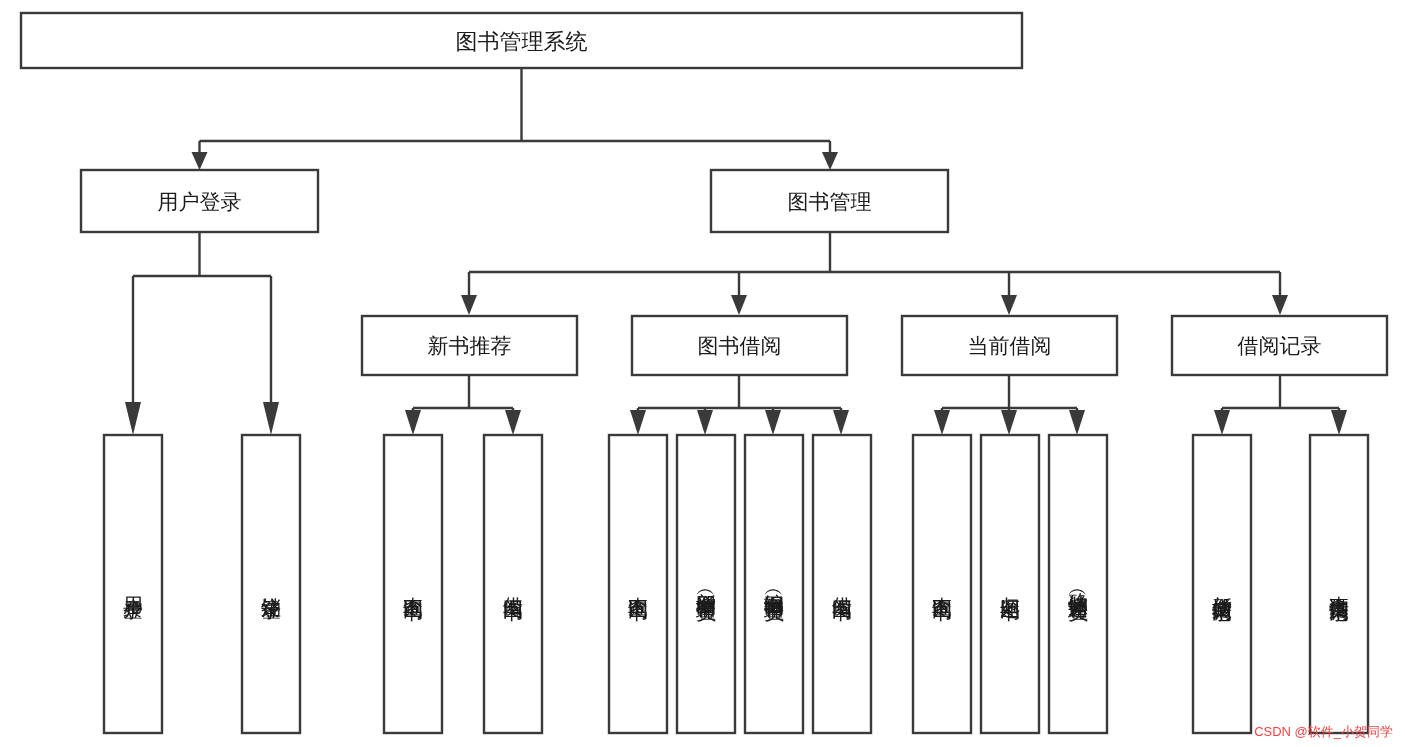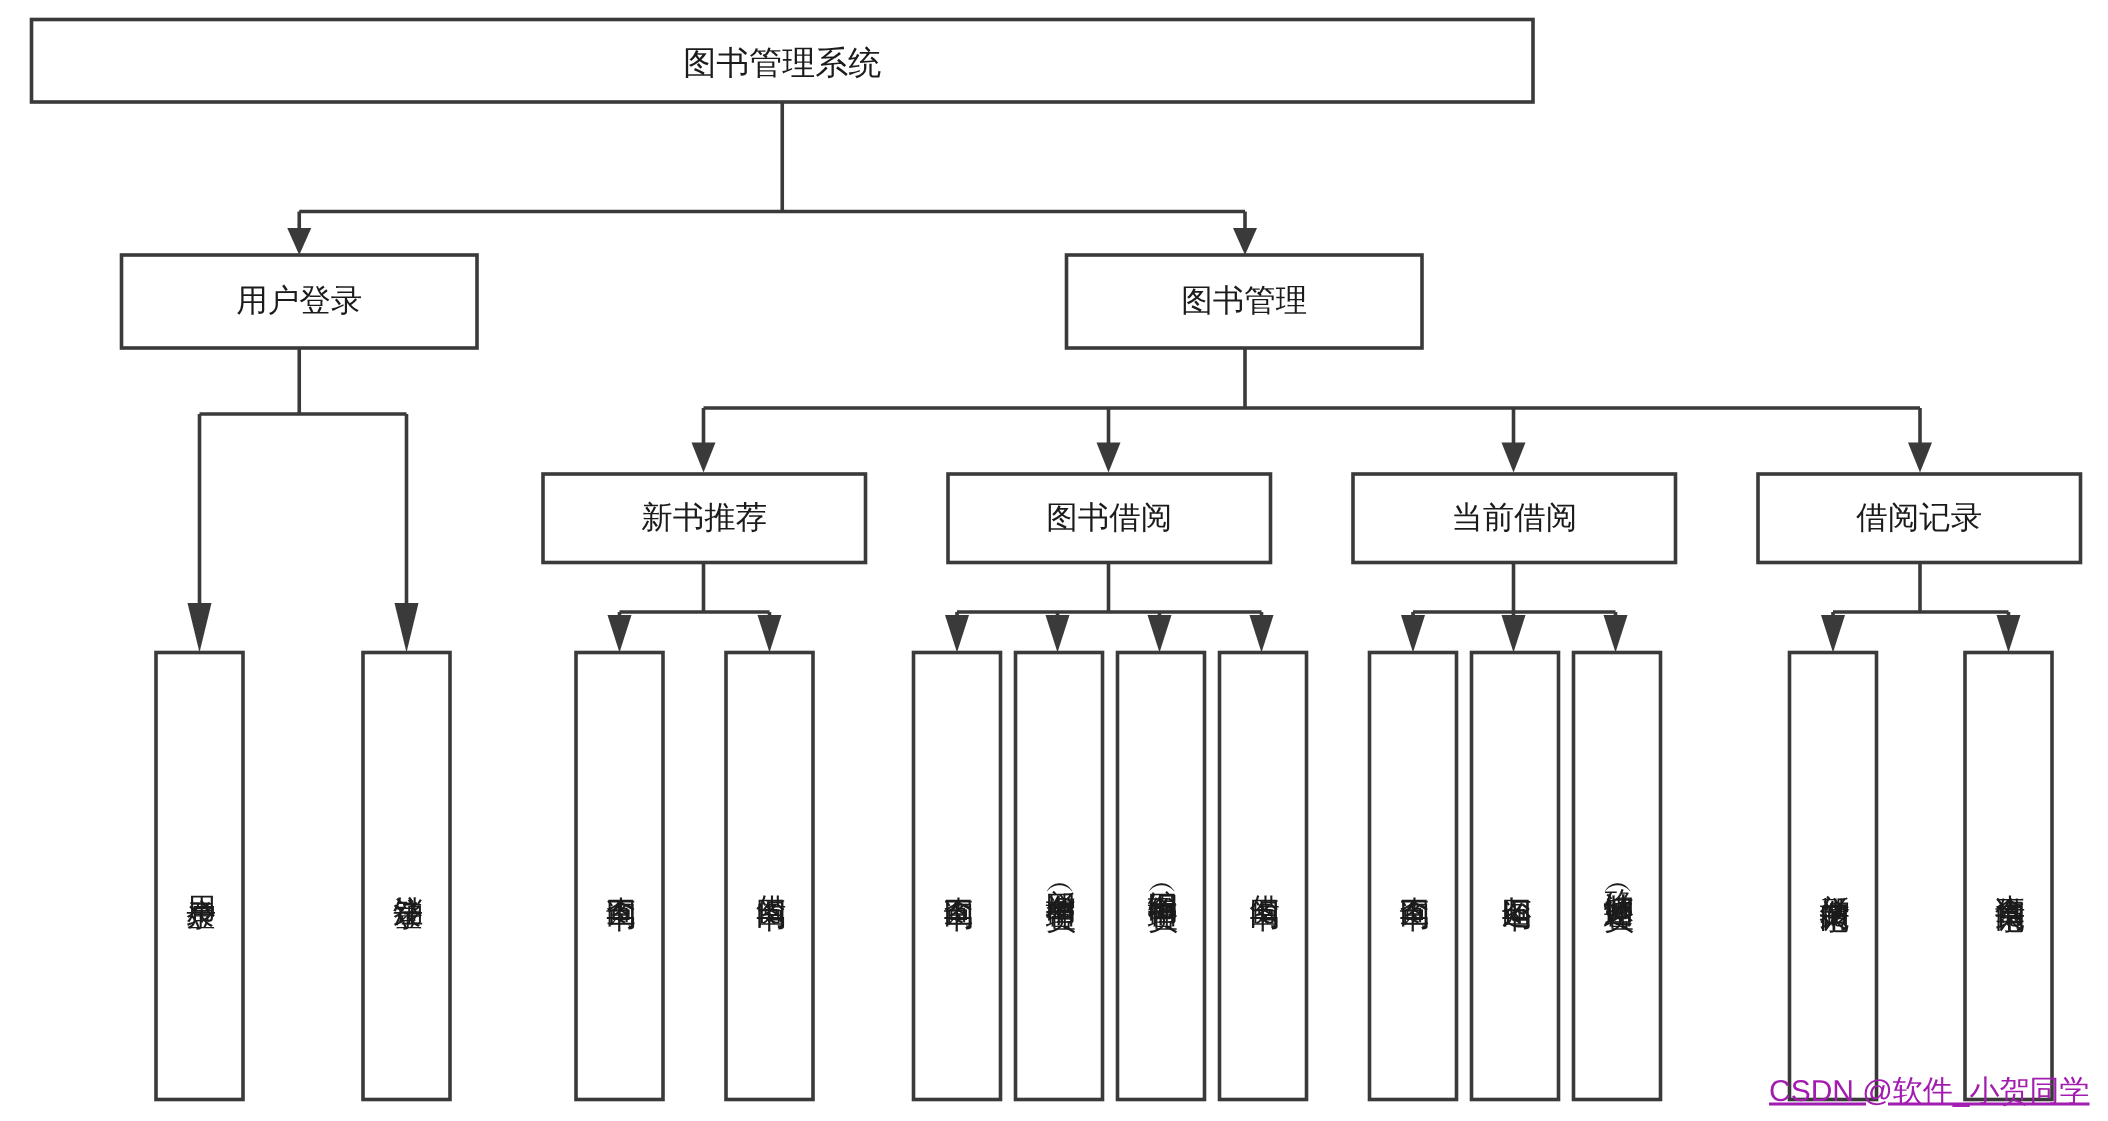--- a/index.html
+++ b/index.html
@@ -63,25 +63,24 @@
     pointer-events: none;
     display: flex;
     align-items: center;
     justify-content: center;
   }
   .watermark {
     position: absolute;
     right: 12px;
     bottom: 6px;
     font-family: "Liberation Sans", "DejaVu Sans", sans-serif;
-    font-size: 20px;
-    color: #a21caf;
+    font-size: 13px;
+    color: #ef4444;
     white-space: nowrap;
     user-select: none;
-    text-decoration: underline;
   }
 </style>
 </head>
 <body>
 
 <div id="diagram-root">
 
   <svg class="diagram" viewBox="0 0 1405 747" xmlns="http://www.w3.org/2000/svg">
 
     <g>

